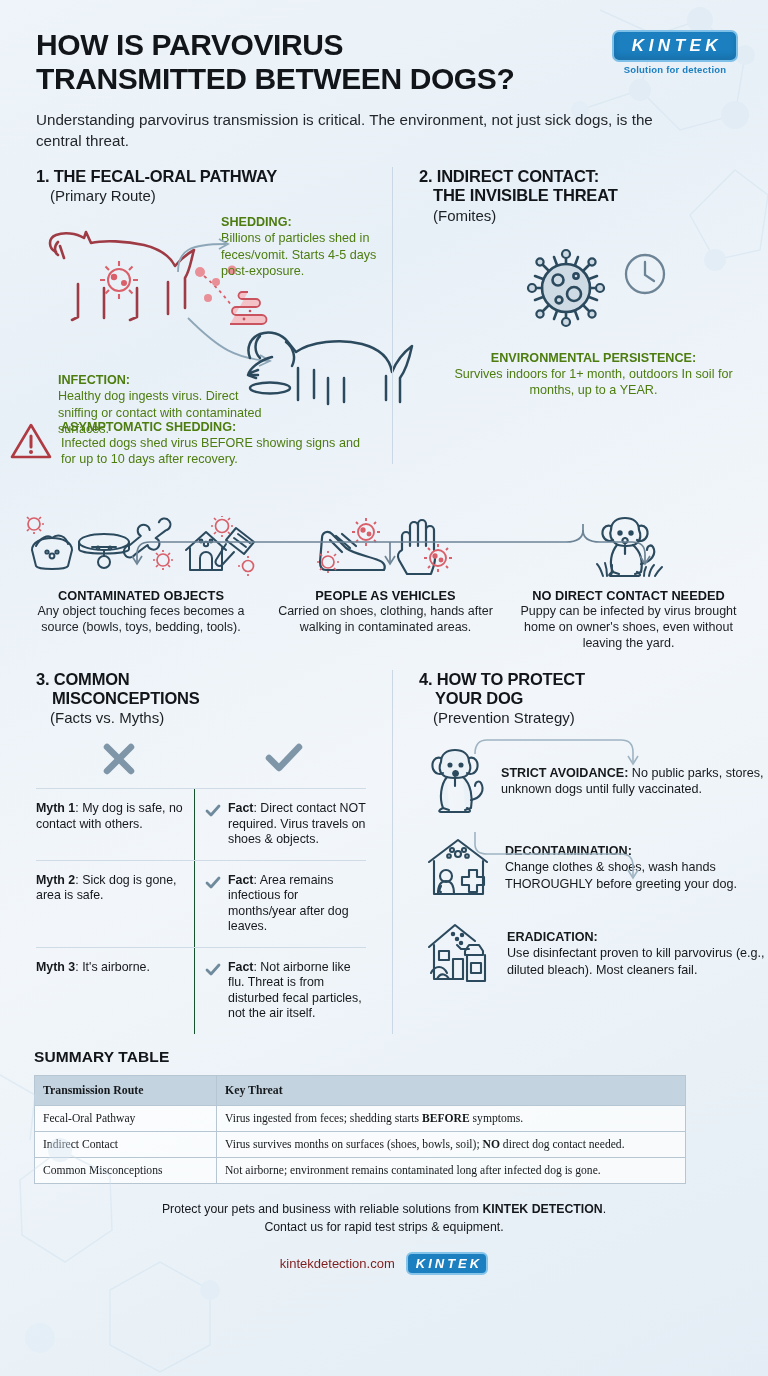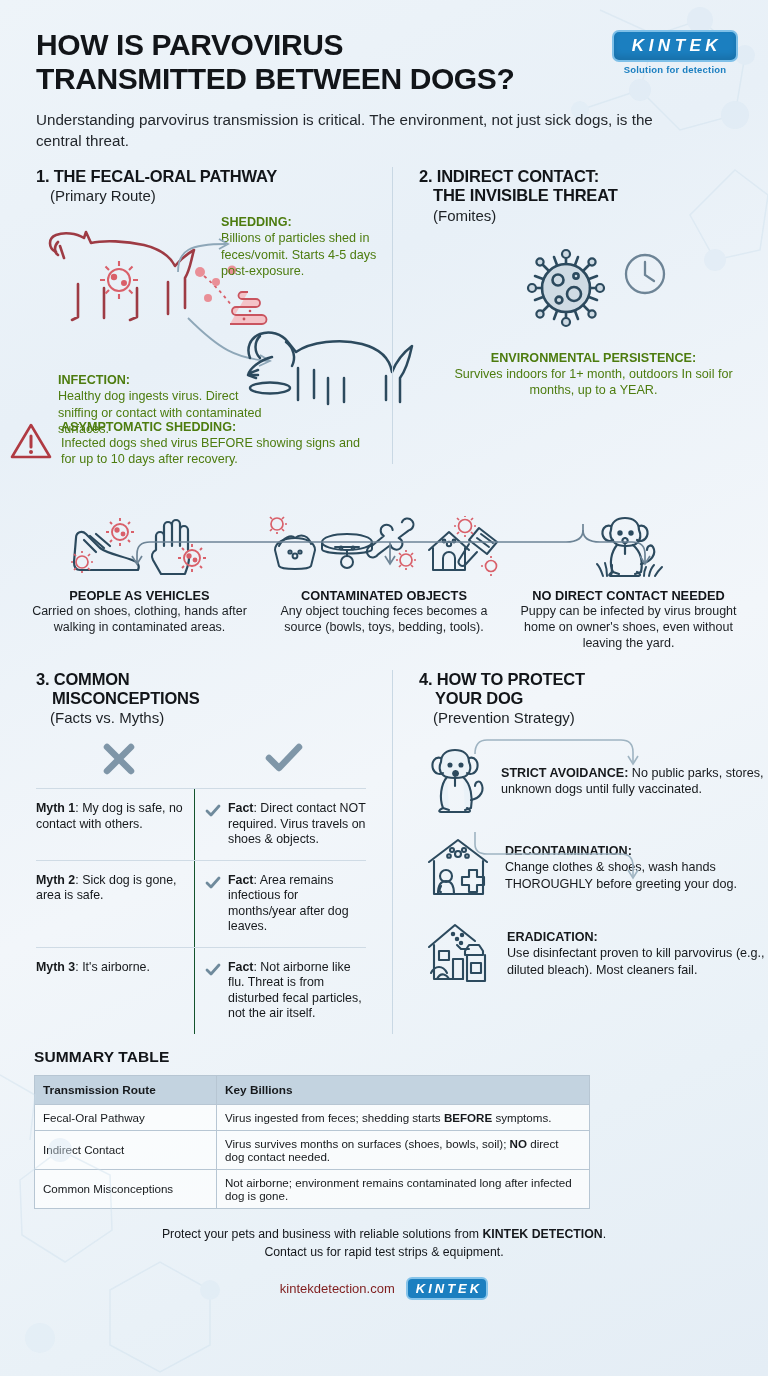--- a/index.html
+++ b/index.html
@@ -84,21 +84,21 @@
   .ckmark { color:#7f96a8; }
 
   
   .prot-list { margin-top: 12px; position: relative; padding-left: 6px;}
   .prot-item { display:flex; align-items:center; gap: 14px; height: 86px; }
   .prot-txt { font-size: 12.6px; line-height:1.28; }
 
   
   .summary { padding: 0 34px; margin-top: 14px;}
   .sum-h { font-size: 15.5px; font-weight: 800; color:#121519; letter-spacing:.1px;}
-  table { border-collapse: collapse; width: 556px; margin-top: 9px; background: rgba(255,255,255,.55);}
+  table { border-collapse: collapse; width: 652px; margin-top: 9px; background: rgba(255,255,255,.55); font-family: Liberation Serif, serif;}
   th, td { border: 1px solid #b7c6d3; text-align:left; font-size: 11.6px; padding: 6px 8px; }
   thead th { background:#c3d3e0; font-weight: 800; font-size:11.8px; padding: 7px 8px;}
   td:first-child, th:first-child { width: 182px; }
   tbody td { background: rgba(255,255,255,.35); }
 
   .footer { text-align:center; margin-top: 17px; font-size: 12.3px; line-height:1.45; color:#15181c;}
   .footer b { font-weight: 800; }
   .foot-logo { display:flex; justify-content:center; align-items:center; gap:11px; margin-top: 15px;}
   .foot-url { font-size: 13px; color:#7f1d1d;}
   .foot-pill {
@@ -285,55 +285,20 @@
       <path d="M132 32 L137 40 L142 32"></path>
       <path d="M385 32 L390 40 L395 32"></path>
       <path d="M640 32 L645 40 L650 32"></path>
     </g>
   </svg>
 
   <div class="triple" style="margin-top:44px">
 
     <div class="tri-col">
       <div class="tri-icons">
-        <svg width="74" height="58" viewBox="0 0 74 58">
-          <g fill="none" stroke="#2c4a5e" stroke-width="2.2" stroke-linecap="round" stroke-linejoin="round">
-            <path d="M6 20 C6 14 12 12 16 16 L30 30 C38 36 52 38 62 42 C68 44 70 48 68 52 L10 52 C5 52 4 48 4 44 Z"></path>
-            <path d="M14 22 L26 34 M20 18 L34 30 M26 16 L40 28"></path>
-          </g>
-          <g fill="none" stroke="#d9606a" stroke-width="1.9">
-            <circle cx="50" cy="14" r="8"></circle>
-            <path d="M50 3 v-3 M50 25 v3 M39 14 h-3 M61 14 h3 M42 6 l-2-2 M58 6 l2-2 M42 22 l-2 2 M58 22 l2 2"></path>
-            <circle cx="47" cy="12" r="1.7" fill="#d9606a"></circle>
-              <circle cx="53" cy="16" r="1.5" fill="#d9606a"></circle>
-          </g>
-          <g fill="none" stroke="#d9606a" stroke-width="1.7">
-            <circle cx="12" cy="44" r="6"></circle>
-            <path d="M12 35 v-2 M12 53 v2 M3 44 h-2 M21 44 h2 M6 38 l-2-2 M18 38 l2-2 M6 50 l-2 2 M18 50 l2 2"></path>
-          </g>
-        </svg>
-        <svg width="64" height="62" viewBox="0 0 64 62">
-          <g fill="none" stroke="#2c4a5e" stroke-width="2.2" stroke-linecap="round" stroke-linejoin="round">
-            <path d="M10 34 V20 a4 4 0 0 1 8 0 v10 M18 30 V10 a4 4 0 0 1 8 0 v20 M26 30 V8 a4 4 0 0 1 8 0 v22
-                     M34 30 V14 a4 4 0 0 1 8 0 v20 M10 34 c-4 2-5 6-3 10 l8 14 h24 c2-6 4-10 4-16"></path>
-          </g>
-          <g fill="none" stroke="#d9606a" stroke-width="1.9">
-            <circle cx="46" cy="42" r="8"></circle>
-            <path d="M46 31 v-3 M46 53 v3 M35 42 h-3 M57 42 h3 M38 34 l-2-2 M54 34 l2-2 M38 50 l-2 2 M54 50 l2 2"></path>
-            <circle cx="43" cy="40" r="1.7" fill="#d9606a"></circle>
-              <circle cx="49" cy="44" r="1.5" fill="#d9606a"></circle>
-          </g>
-        </svg>
-      </div>
-      <div class="tri-h">PEOPLE AS VEHICLES</div>
-      <div class="tri-p">Carried on shoes, clothing, hands after walking in contaminated areas.</div>
-    </div>
-
-    <div class="tri-col">
-      <div class="tri-icons">
         <svg width="230" height="62" viewBox="0 0 230 62">
           <g fill="none" stroke="#2c4a5e" stroke-width="2" stroke-linecap="round" stroke-linejoin="round">
 
             <path d="M6 34 C6 26 16 22 26 22 C36 22 46 26 46 34 L42 50 C40 54 12 54 10 50 Z"></path>
             <path d="M10 30 C14 22 22 18 26 22 C32 17 40 20 42 28"></path>
             <circle cx="26" cy="40" r="2.4"></circle>
               <circle cx="21" cy="36" r="1.6"></circle>
               <circle cx="31" cy="36" r="1.6"></circle>
 
             <ellipse cx="78" cy="26" rx="25" ry="8"></ellipse>
@@ -363,20 +328,55 @@
             <path d="M137 36 v-2 M137 52 v2 M129 44 h-2 M145 44 h2 M132 39 l-2-2 M142 39 l2-2 M132 49 l-2 2 M142 49 l2 2"></path>
             <circle cx="196" cy="10" r="6.5"></circle>
             <path d="M196 1 v-2 M196 19 v2 M187 10 h-2 M205 10 h2 M190 4 l-2-2 M202 4 l2-2 M190 16 l-2 2 M202 16 l2 2"></path>
             <circle cx="222" cy="50" r="5.5"></circle>
             <path d="M222 42 v-2 M222 58 v2 M214 50 h-2 M230 50 h2"></path>
           </g>
         </svg>
       </div>
       <div class="tri-h">CONTAMINATED OBJECTS</div>
       <div class="tri-p">Any object touching feces becomes a source (bowls, toys, bedding, tools).</div>
+    </div>
+
+    <div class="tri-col">
+      <div class="tri-icons">
+        <svg width="74" height="58" viewBox="0 0 74 58">
+          <g fill="none" stroke="#2c4a5e" stroke-width="2.2" stroke-linecap="round" stroke-linejoin="round">
+            <path d="M6 20 C6 14 12 12 16 16 L30 30 C38 36 52 38 62 42 C68 44 70 48 68 52 L10 52 C5 52 4 48 4 44 Z"></path>
+            <path d="M14 22 L26 34 M20 18 L34 30 M26 16 L40 28"></path>
+          </g>
+          <g fill="none" stroke="#d9606a" stroke-width="1.9">
+            <circle cx="50" cy="14" r="8"></circle>
+            <path d="M50 3 v-3 M50 25 v3 M39 14 h-3 M61 14 h3 M42 6 l-2-2 M58 6 l2-2 M42 22 l-2 2 M58 22 l2 2"></path>
+            <circle cx="47" cy="12" r="1.7" fill="#d9606a"></circle>
+              <circle cx="53" cy="16" r="1.5" fill="#d9606a"></circle>
+          </g>
+          <g fill="none" stroke="#d9606a" stroke-width="1.7">
+            <circle cx="12" cy="44" r="6"></circle>
+            <path d="M12 35 v-2 M12 53 v2 M3 44 h-2 M21 44 h2 M6 38 l-2-2 M18 38 l2-2 M6 50 l-2 2 M18 50 l2 2"></path>
+          </g>
+        </svg>
+        <svg width="64" height="62" viewBox="0 0 64 62">
+          <g fill="none" stroke="#2c4a5e" stroke-width="2.2" stroke-linecap="round" stroke-linejoin="round">
+            <path d="M10 34 V20 a4 4 0 0 1 8 0 v10 M18 30 V10 a4 4 0 0 1 8 0 v20 M26 30 V8 a4 4 0 0 1 8 0 v22
+                     M34 30 V14 a4 4 0 0 1 8 0 v20 M10 34 c-4 2-5 6-3 10 l8 14 h24 c2-6 4-10 4-16"></path>
+          </g>
+          <g fill="none" stroke="#d9606a" stroke-width="1.9">
+            <circle cx="46" cy="42" r="8"></circle>
+            <path d="M46 31 v-3 M46 53 v3 M35 42 h-3 M57 42 h3 M38 34 l-2-2 M54 34 l2-2 M38 50 l-2 2 M54 50 l2 2"></path>
+            <circle cx="43" cy="40" r="1.7" fill="#d9606a"></circle>
+              <circle cx="49" cy="44" r="1.5" fill="#d9606a"></circle>
+          </g>
+        </svg>
+      </div>
+      <div class="tri-h">PEOPLE AS VEHICLES</div>
+      <div class="tri-p">Carried on shoes, clothing, hands after walking in contaminated areas.</div>
     </div>
 
     <div class="tri-col">
       <div class="tri-icons">
         <svg width="92" height="66" viewBox="0 0 92 66">
           <g fill="none" stroke="#2c4a5e" stroke-width="2.2" stroke-linecap="round" stroke-linejoin="round">
             <path d="M28 16 C28 8 34 4 42 4 C50 4 56 8 56 16 C58 20 58 26 54 29 C50 33 36 33 32 29 C28 26 26 20 28 16 Z"></path>
             <path d="M28 12 C22 10 18 16 20 22 C22 27 27 28 30 26"></path>
             <path d="M56 12 C62 10 66 16 64 22 C62 27 57 28 54 26"></path>
             <circle cx="37" cy="19" r="1.6" fill="#2c4a5e"></circle>
@@ -539,21 +539,21 @@
       </div>
     </div>
   </div>
 
   <div class="summary">
     <div class="sum-h">SUMMARY TABLE</div>
     <table>
       <thead>
         <tr>
           <th>Transmission Route</th>
-          <th>Key Billions</th>
+          <th>Key Threat</th>
         </tr>
       </thead>
       <tbody>
         <tr>
           <td>Fecal-Oral Pathway</td>
           <td><span>Virus ingested from feces; shedding starts </span><b>BEFORE</b><span> symptoms.</span></td>
         </tr>
         <tr>
           <td>Indirect Contact</td>
           <td><span>Virus survives months on surfaces (shoes, bowls, soil); </span><b>NO</b><span> direct dog contact needed.</span></td>

